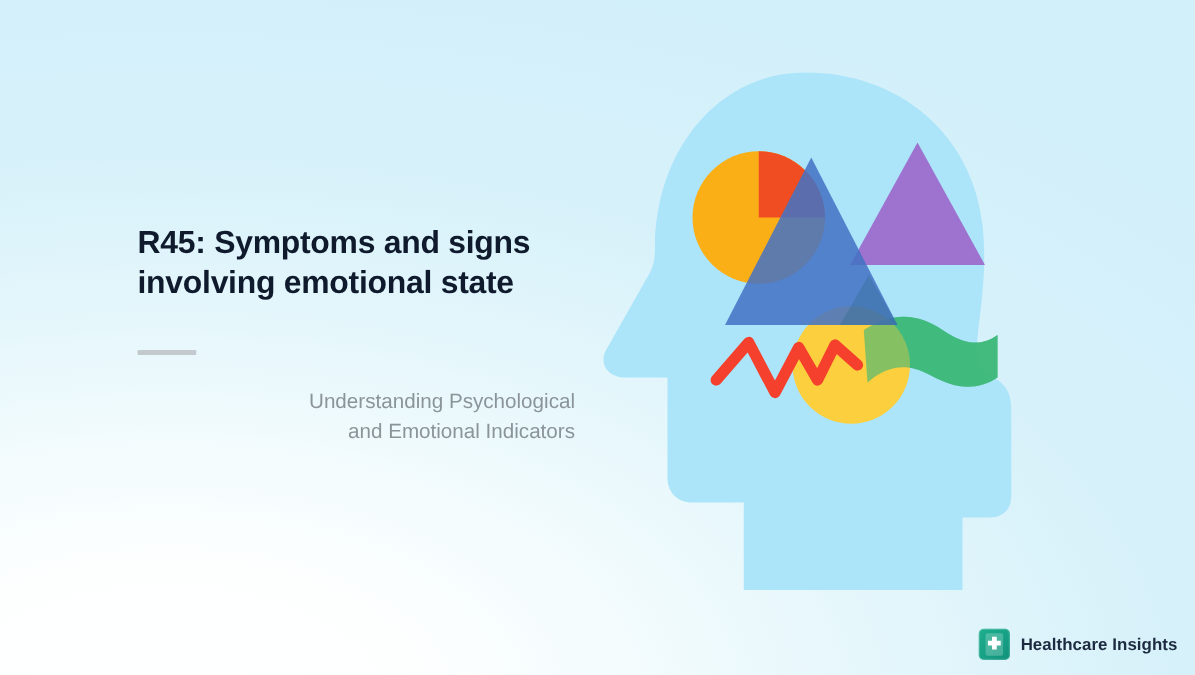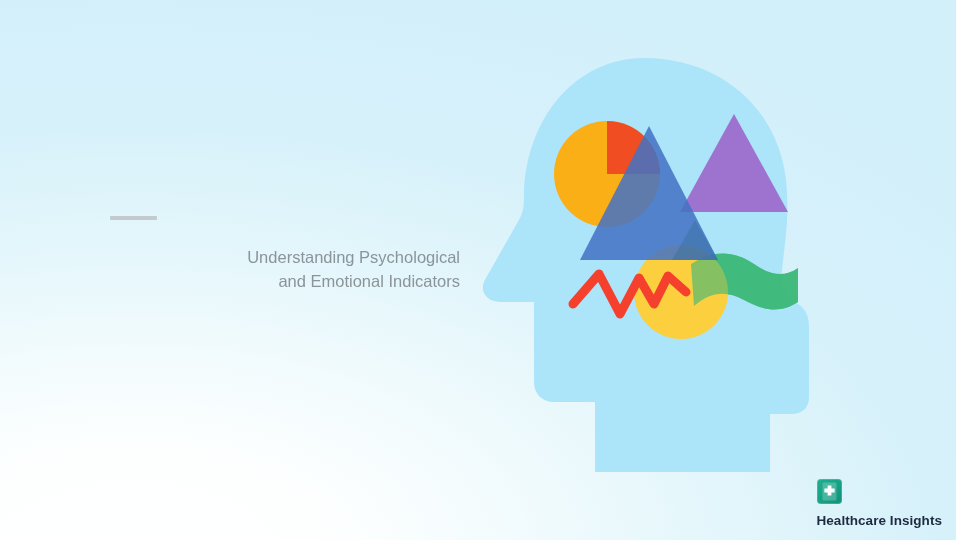--- a/index.html
+++ b/index.html
@@ -82,23 +82,22 @@
     height: 100%;
     overflow: visible;
   }
 
   
   .brand {
     position: absolute;
     right: 14px;
     bottom: 12px;
     display: flex;
-    align-items: flex-start;
+    align-items: center;
     gap: 9px;
-    flex-direction: column;
   }
   .brand-mark {
     position: relative;
     width: 25px;
     height: 25px;
     border-radius: 4px;
     background: linear-gradient(135deg, #1fae8e 0%, #16a085 55%, #12907a 100%);
     box-shadow: inset 0 0 0 1px rgba(255,255,255,0.18);
     flex: none;
   }
@@ -111,20 +110,22 @@
     white-space: nowrap;
     font-family: "Liberation Sans", "DejaVu Sans", sans-serif;
   }
 </style>
 </head>
 <body>
 
 <div id="slide">
 
   <div class="text-block">
+    <h1 class="slide-title">R45: Symptoms and signs
+involving emotional state</h1>
 
     <div class="title-rule"></div>
 
     <p class="slide-subtitle">Understanding Psychological
 and Emotional Indicators</p>
   </div>
 
   <div class="illustration">
     <svg viewBox="0 0 352 420" xmlns="http://www.w3.org/2000/svg">
       <defs>

